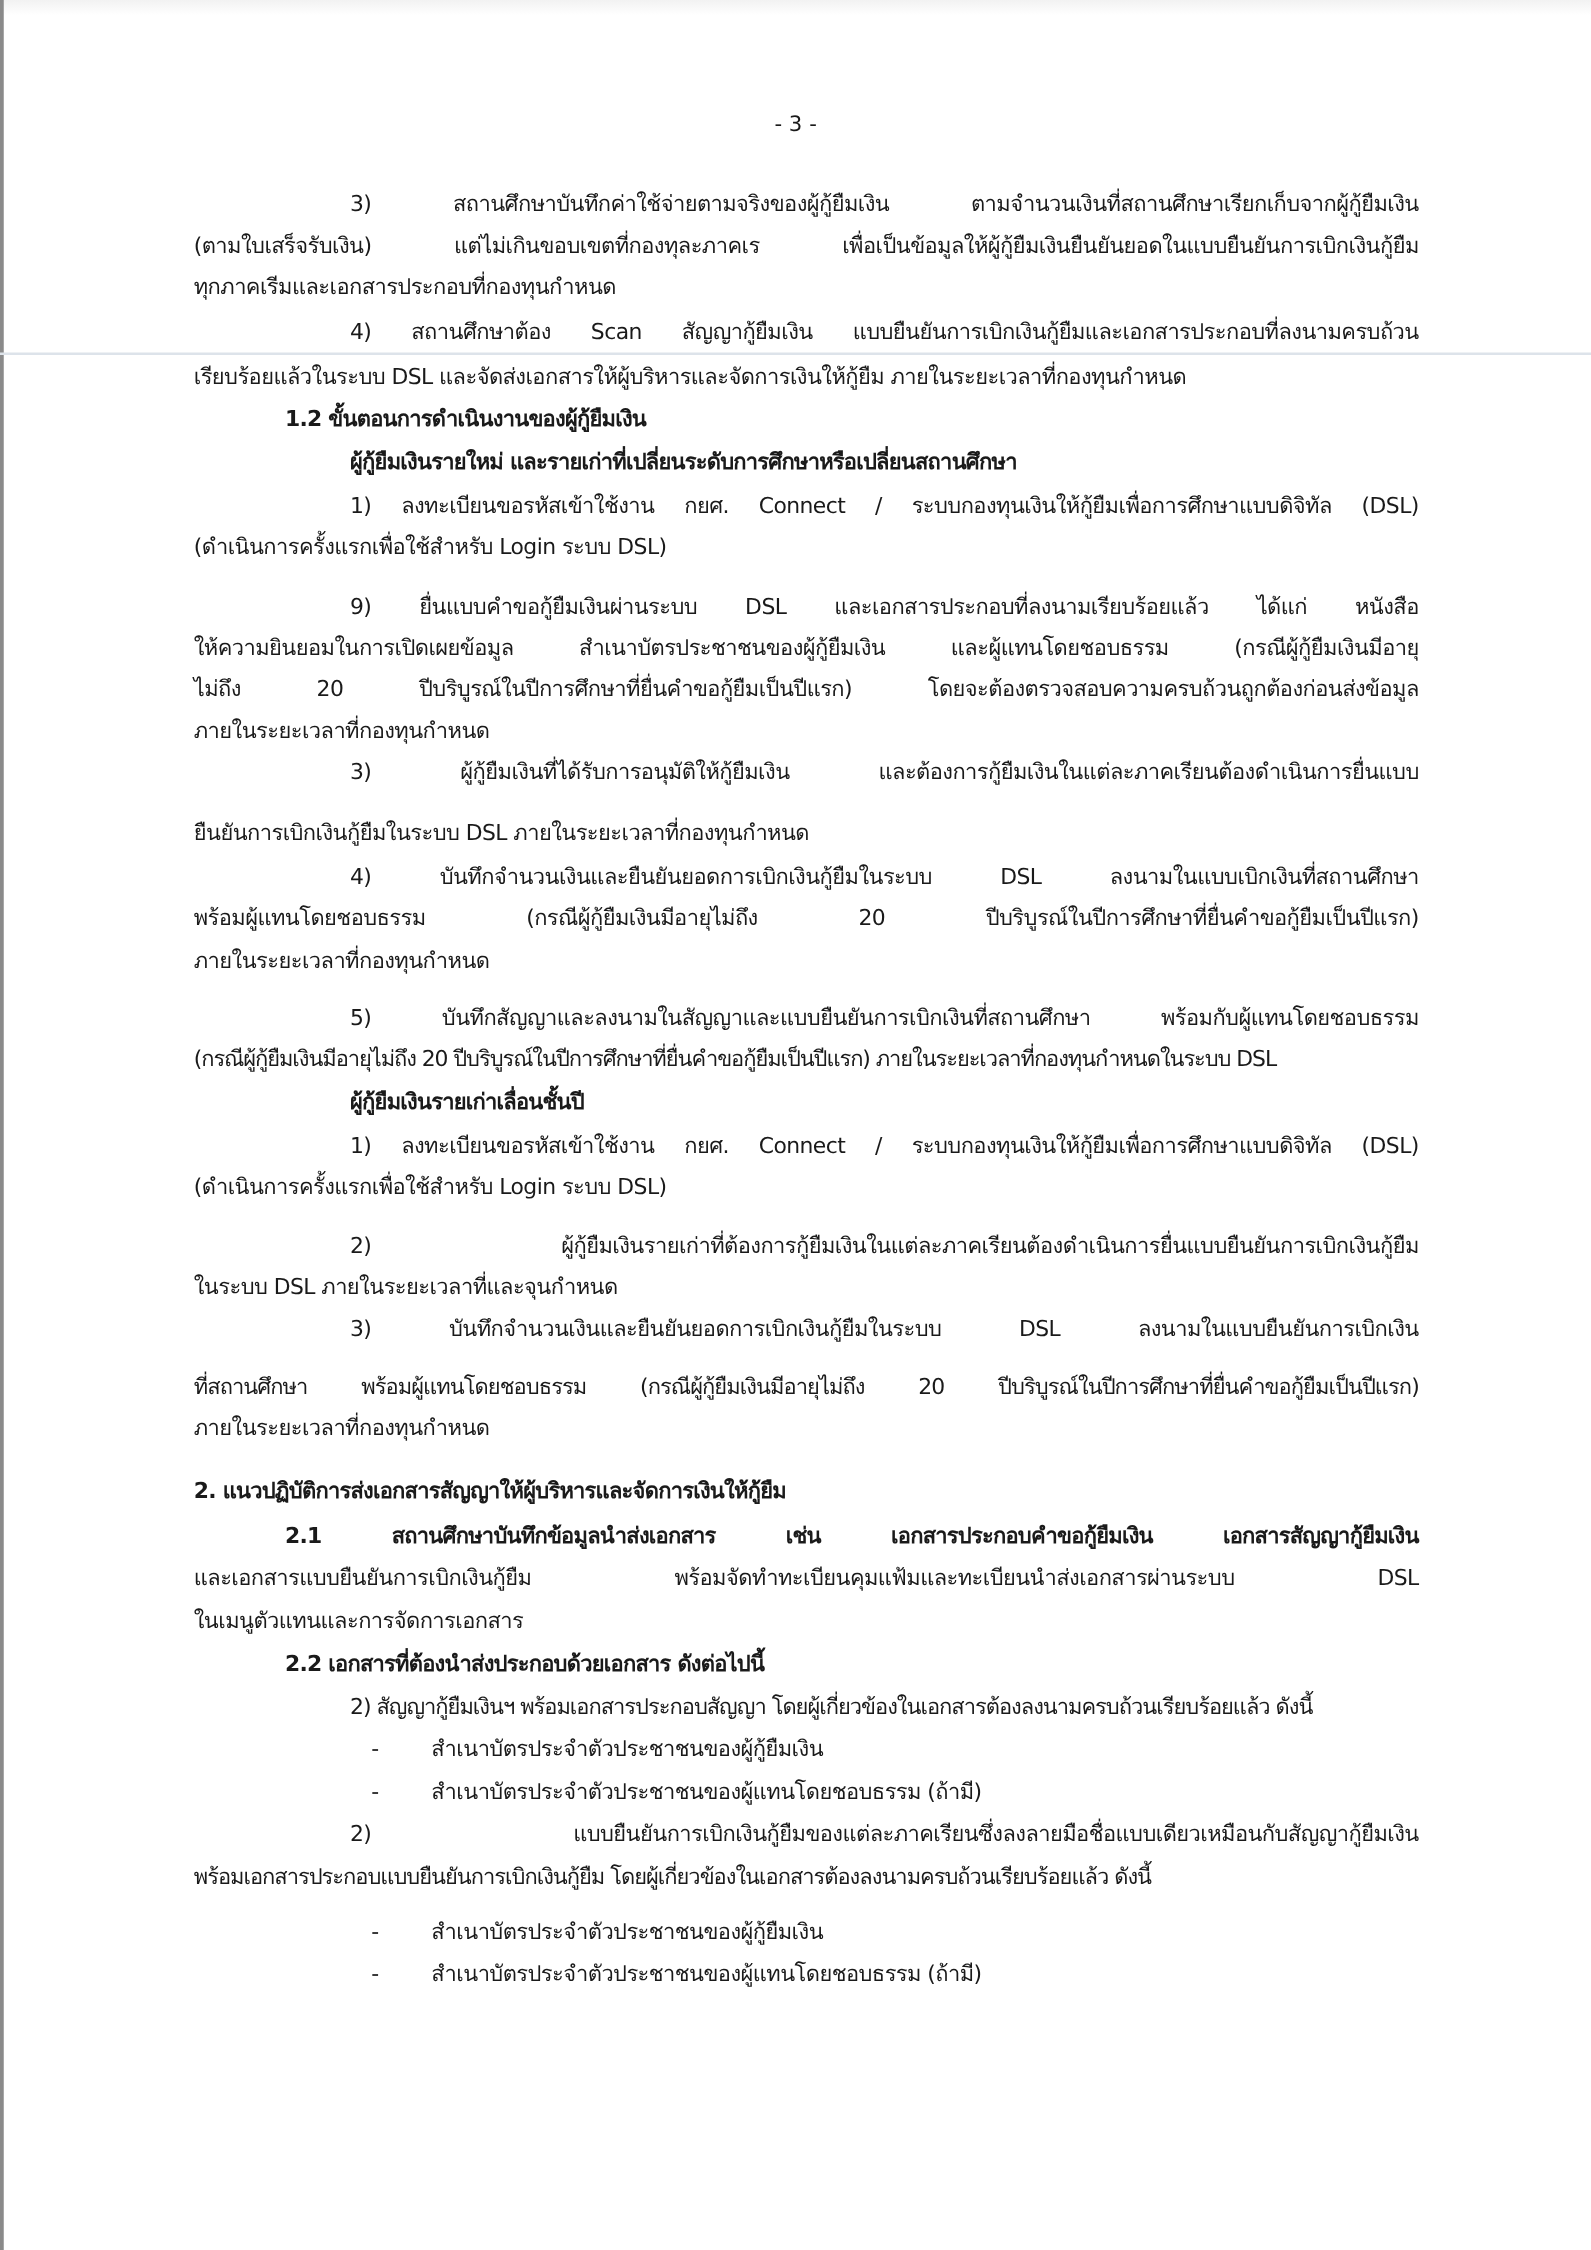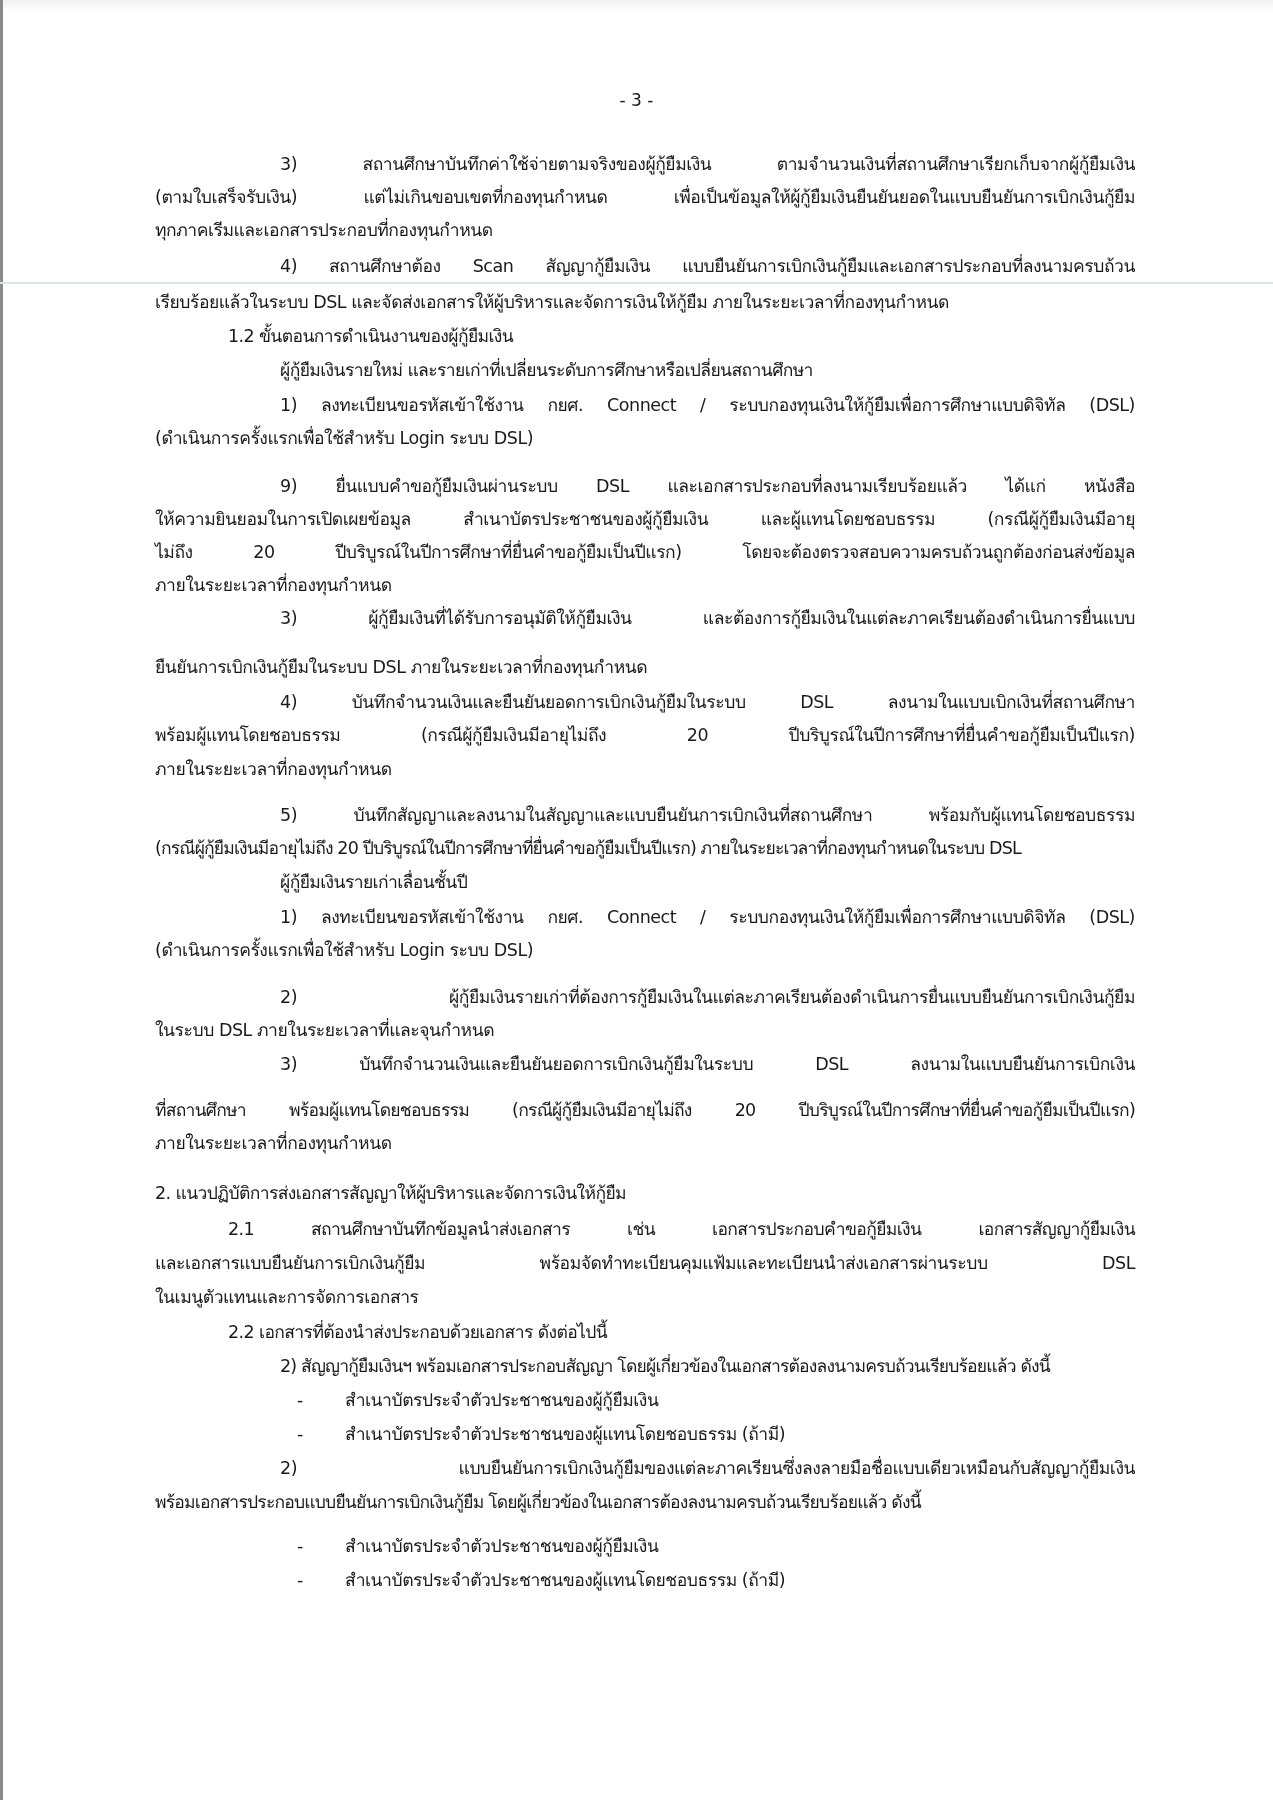--- a/index.html
+++ b/index.html
@@ -6,33 +6,33 @@
   body {
     width: 1273px; height: 1800px; background: #ffffff; position: relative; overflow: hidden;
     font-family: "DejaVu Sans", "Liberation Sans", sans-serif; color: #1a1a1a;
   }
   .scan-edge-left { position: absolute; left: 0; top: 0; width: 3px; height: 1800px; background: #8a8a8a; }
   .scan-edge-top { position: absolute; left: 0; top: 0; width: 1273px; height: 12px; background: linear-gradient(#f2f2f2, #ffffff); }
   .scan-line { position: absolute; left: 0; top: 282px; width: 1273px; height: 2px; background: #dde3ea; }
   .page-number { position: absolute; top: 90px; left: 0; width: 1273px; text-align: center; font-size: 17px; }
   .line { position: absolute; font-size: 17.5px; line-height: 24px; white-space: nowrap; letter-spacing: -0.45px; }
   .line.justify { text-align: justify; text-align-last: justify; white-space: normal; }
-  .bold { font-weight: normal; letter-spacing: -0.6px; }
+  .bold { font-weight: bold; letter-spacing: -0.6px; }
 </style>
 </head>
 <body>
 
 <div class="scan-edge-top"></div>
 <div class="scan-edge-left"></div>
 <div class="scan-line"></div>
 
 <div class="page-number">- 3 -</div>
 
 <div class="line justify" style="top:152px;left:280px;width:855px">3) สถานศึกษาบันทึกค่าใช้จ่ายตามจริงของผู้กู้ยืมเงิน ตามจำนวนเงินที่สถานศึกษาเรียกเก็บจากผู้กู้ยืมเงิน</div>
-<div class="line justify" style="top:185px;left:155px;width:980px">(ตามใบเสร็จรับเงิน) แต่ไม่เกินขอบเขตที่กองทุนกำหนด เพื่อเป็นข้อมูลให้ผู้กู้ยืมเงินยืนยันยอดในแบบยืนยันการเบิกเงินกู้ยืม</div>
+<div class="line justify" style="top:185px;left:155px;width:980px">(ตามใบเสร็จรับเงิน) แต่ไม่เกินขอบเขตที่กองทุละภาคเร เพื่อเป็นข้อมูลให้ผู้กู้ยืมเงินยืนยันยอดในแบบยืนยันการเบิกเงินกู้ยืม</div>
 <div class="line" style="top:218px;left:155px">ทุกภาคเรีมและเอกสารประกอบที่กองทุนกำหนด</div>
 <div class="line justify" style="top:254px;left:280px;width:855px">4) สถานศึกษาต้อง Scan สัญญากู้ยืมเงิน แบบยืนยันการเบิกเงินกู้ยืมและเอกสารประกอบที่ลงนามครบถ้วน</div>
 <div class="line" style="top:290px;left:155px">เรียบร้อยแล้วในระบบ DSL และจัดส่งเอกสารให้ผู้บริหารและจัดการเงินให้กู้ยืม ภายในระยะเวลาที่กองทุนกำหนด</div>
 
 <div class="line bold" style="top:324px;left:228px">1.2 ขั้นตอนการดำเนินงานของผู้กู้ยืมเงิน</div>
 <div class="line bold" style="top:358px;left:280px">ผู้กู้ยืมเงินรายใหม่ และรายเก่าที่เปลี่ยนระดับการศึกษาหรือเปลี่ยนสถานศึกษา</div>
 
 <div class="line justify" style="top:393px;left:280px;width:855px">1) ลงทะเบียนขอรหัสเข้าใช้งาน กยศ. Connect / ระบบกองทุนเงินให้กู้ยืมเพื่อการศึกษาแบบดิจิทัล (DSL)</div>
 <div class="line" style="top:426px;left:155px">(ดำเนินการครั้งแรกเพื่อใช้สำหรับ Login ระบบ DSL)</div>
 <div class="line justify" style="top:474px;left:280px;width:855px">9) ยื่นแบบคำขอกู้ยืมเงินผ่านระบบ DSL และเอกสารประกอบที่ลงนามเรียบร้อยแล้ว ได้แก่ หนังสือ</div>
@@ -50,21 +50,21 @@
 <div class="line bold" style="top:870px;left:280px">ผู้กู้ยืมเงินรายเก่าเลื่อนชั้นปี</div>
 <div class="line justify" style="top:905px;left:280px;width:855px">1) ลงทะเบียนขอรหัสเข้าใช้งาน กยศ. Connect / ระบบกองทุนเงินให้กู้ยืมเพื่อการศึกษาแบบดิจิทัล (DSL)</div>
 <div class="line" style="top:938px;left:155px">(ดำเนินการครั้งแรกเพื่อใช้สำหรับ Login ระบบ DSL)</div>
 <div class="line justify" style="top:985px;left:280px;width:855px">2) ผู้กู้ยืมเงินรายเก่าที่ต้องการกู้ยืมเงินในแต่ละภาคเรียนต้องดำเนินการยื่นแบบยืนยันการเบิกเงินกู้ยืม</div>
 <div class="line" style="top:1018px;left:155px">ในระบบ DSL ภายในระยะเวลาที่และจุนกำหนด</div>
 <div class="line justify" style="top:1052px;left:280px;width:855px">3) บันทึกจำนวนเงินและยืนยันยอดการเบิกเงินกู้ยืมในระบบ DSL ลงนามในแบบยืนยันการเบิกเงิน</div>
 <div class="line justify" style="top:1098px;left:155px;width:980px;letter-spacing:-0.75px">ที่สถานศึกษา พร้อมผู้แทนโดยชอบธรรม (กรณีผู้กู้ยืมเงินมีอายุไม่ถึง 20 ปีบริบูรณ์ในปีการศึกษาที่ยื่นคำขอกู้ยืมเป็นปีแรก)</div>
 <div class="line" style="top:1131px;left:155px">ภายในระยะเวลาที่กองทุนกำหนด</div>
 
 <div class="line bold" style="top:1181px;left:155px">2. แนวปฏิบัติการส่งเอกสารสัญญาให้ผู้บริหารและจัดการเงินให้กู้ยืม</div>
-<div class="line justify bold" style="top:1217px;left:228px;width:907px;font-weight:normal">2.1 สถานศึกษาบันทึกข้อมูลนำส่งเอกสาร เช่น เอกสารประกอบคำขอกู้ยืมเงิน เอกสารสัญญากู้ยืมเงิน</div>
+<div class="line justify bold" style="top:1217px;left:228px;width:907px;font-weight:bold">2.1 สถานศึกษาบันทึกข้อมูลนำส่งเอกสาร เช่น เอกสารประกอบคำขอกู้ยืมเงิน เอกสารสัญญากู้ยืมเงิน</div>
 <div class="line justify" style="top:1251px;left:155px;width:980px">และเอกสารแบบยืนยันการเบิกเงินกู้ยืม พร้อมจัดทำทะเบียนคุมแฟ้มและทะเบียนนำส่งเอกสารผ่านระบบ DSL</div>
 <div class="line" style="top:1285px;left:155px">ในเมนูตัวแทนและการจัดการเอกสาร</div>
 <div class="line bold" style="top:1320px;left:228px">2.2 เอกสารที่ต้องนำส่งประกอบด้วยเอกสาร ดังต่อไปนี้</div>
 <div class="line" style="top:1354px;left:280px;letter-spacing:-0.8px">2) สัญญากู้ยืมเงินฯ พร้อมเอกสารประกอบสัญญา โดยผู้เกี่ยวข้องในเอกสารต้องลงนามครบถ้วนเรียบร้อยแล้ว ดังนี้</div>
 
 <div class="line" style="top:1388px;left:297px">-</div>
 <div class="line" style="top:1388px;left:345px">สำเนาบัตรประจำตัวประชาชนของผู้กู้ยืมเงิน</div>
 <div class="line" style="top:1422px;left:297px">-</div>
 <div class="line" style="top:1422px;left:345px">สำเนาบัตรประจำตัวประชาชนของผู้แทนโดยชอบธรรม (ถ้ามี)</div>
 

